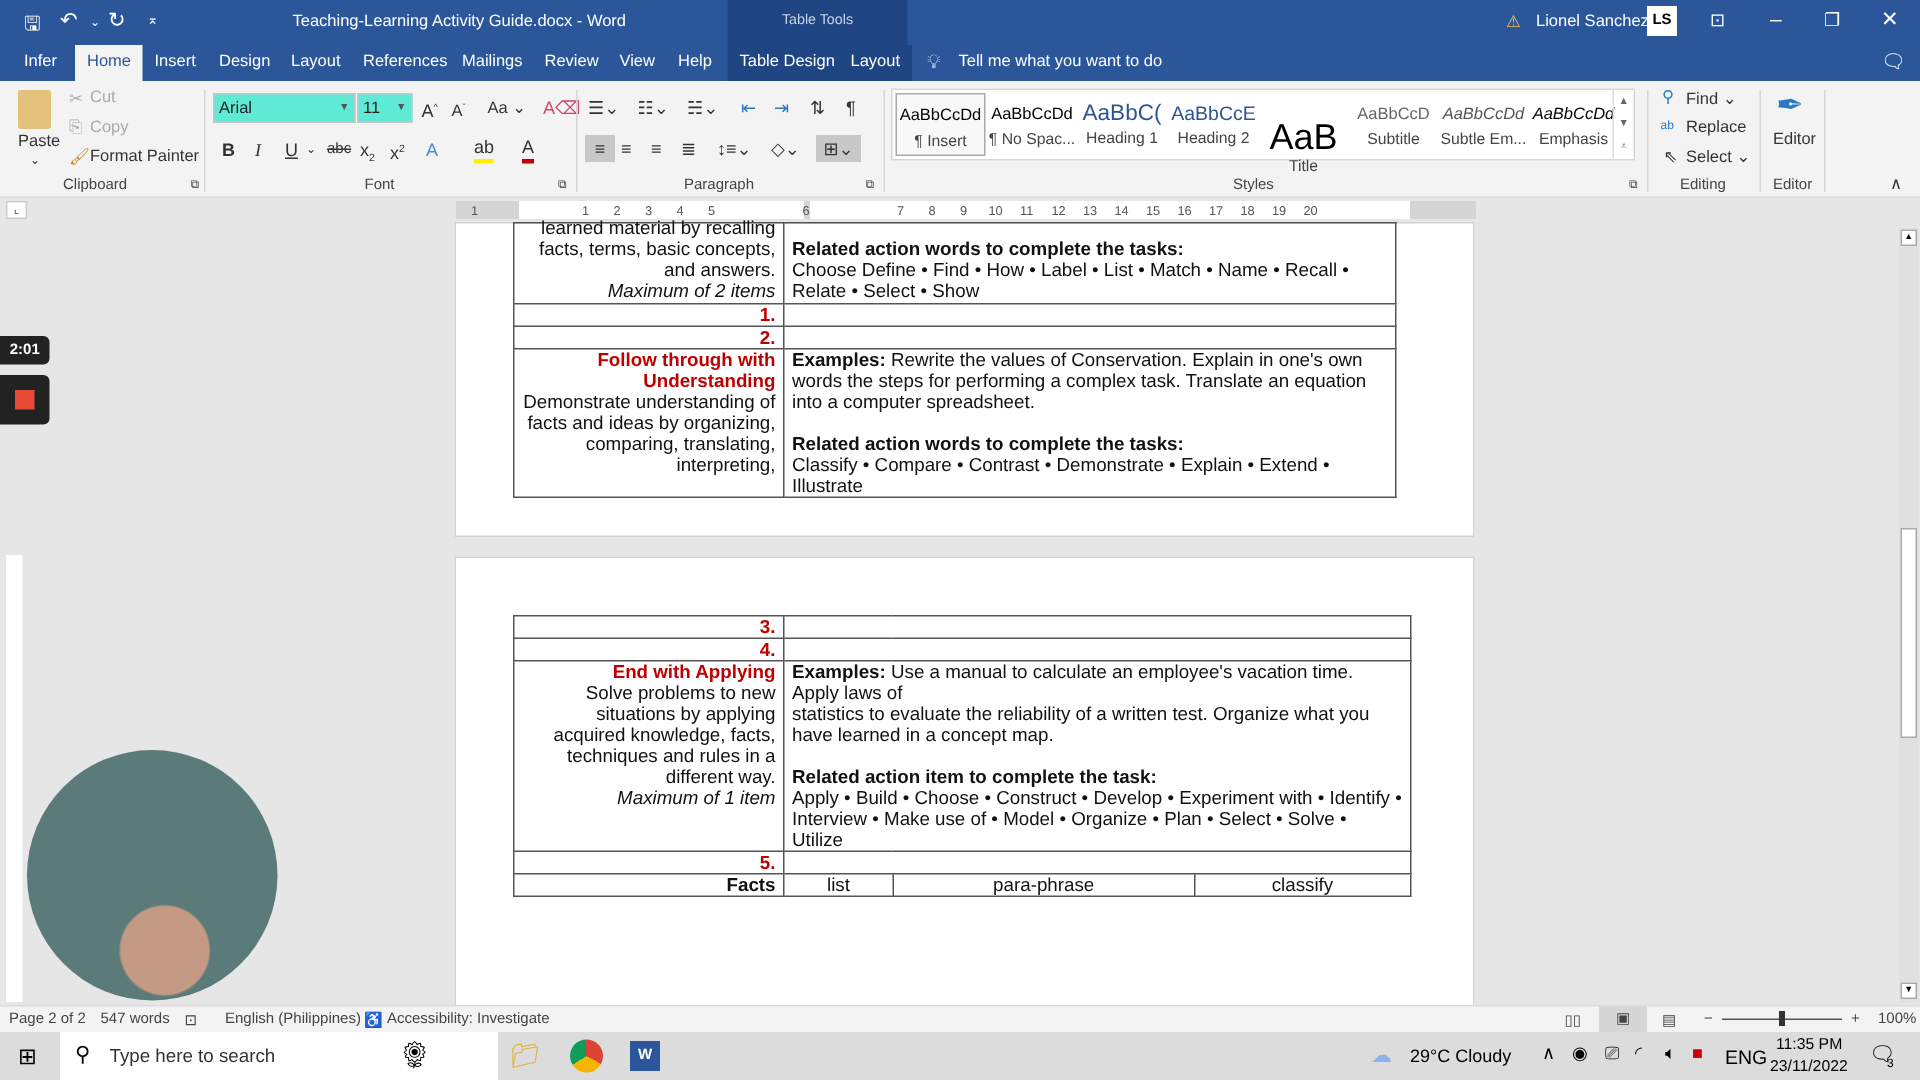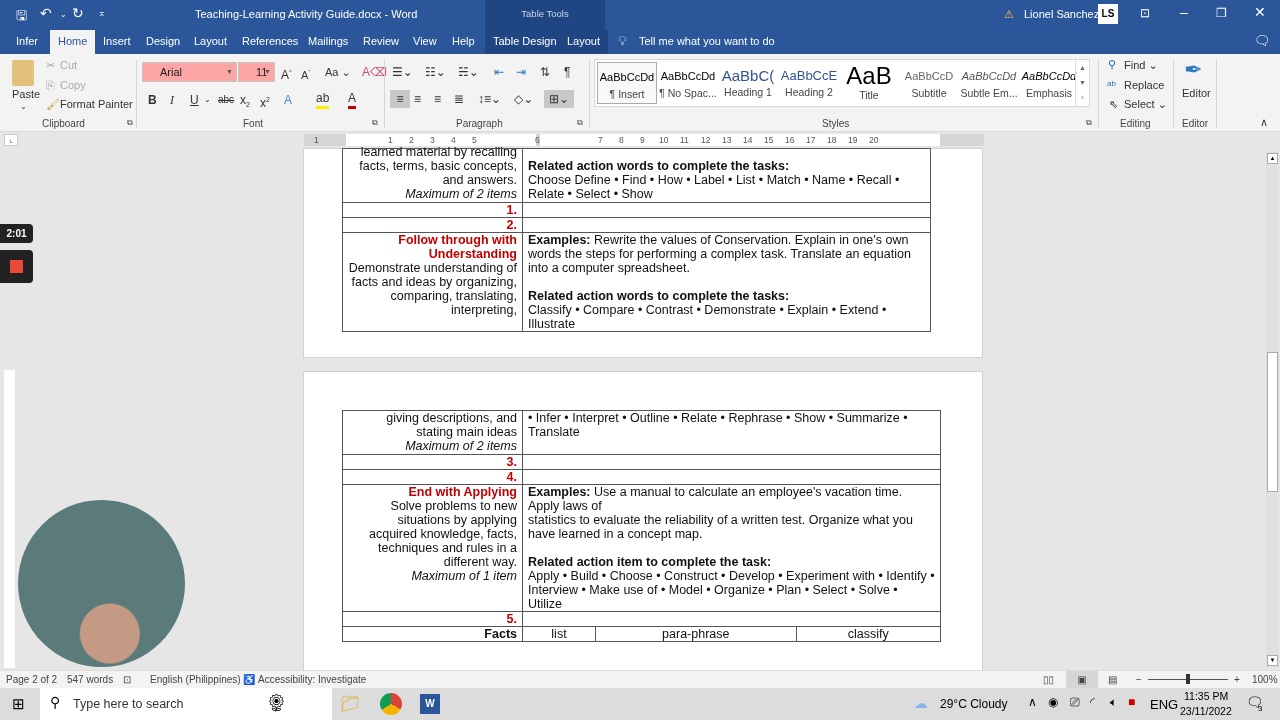--- a/index.html
+++ b/index.html
@@ -12,21 +12,21 @@
 .tab{position:absolute;top:0;height:24px;line-height:22px;font-size:11px;white-space:nowrap;padding:0 8px;cursor:pointer}
 .tab.active{background:#f3f3f3;color:#2b579a;}
 #tabletools{left:485px;top:0;width:120px;height:54px;background:#1f4683}
 
 #ribbon{left:0;top:54px;width:1280px;height:78px;background:#f3f3f3;border-bottom:1px solid #dadada}
 .grp-label{position:absolute;top:64px;font-size:10px;color:#444;white-space:nowrap}
 .sep{position:absolute;top:6px;width:1px;height:68px;background:#d6d6d6}
 .rtxt{position:absolute;font-size:11px;color:#333;white-space:nowrap}
 .rtxt.dis{color:#aaa}
 .ibtn{position:absolute;font-size:12px;color:#333;text-align:center;line-height:18px;height:18px}
-.combo{position:absolute;background:#fca5a5;border:1px solid #c6c6c6;height:20px;font-size:11px;line-height:18px;padding-left:17px;color:#222}
+.combo{position:absolute;background:#5eead4;border:1px solid #c6c6c6;height:20px;font-size:11px;line-height:18px;padding-left:3px;color:#222}
 .combo .dd{position:absolute;right:3px;top:0;font-size:7px;color:#555}
 #styles{left:594px;top:59px;width:496px;height:48px;background:#fff;border:1px solid #d6d6d6}
 .style{position:absolute;top:2px;width:60px;height:42px;text-align:center;cursor:pointer}
 .style .pv{font-size:11px;margin-top:8px;white-space:nowrap;overflow:hidden}
 .style .nm{font-size:10.5px;color:#444;margin-top:5px;white-space:nowrap}
 .style.sel{border:1px solid #aaa;background:#f8f8f8}
 
 #ruler{left:304px;top:134px;width:680px;height:12px;background:#d5d5d5;font-size:8.5px;color:#555}
 #ruler .white{position:absolute;top:0;height:12px;background:#fff}
 #ruler span{position:absolute;top:0;line-height:12px}
@@ -176,21 +176,21 @@
     </div>
   <div class="style" style="left:123px">
       <div class="pv" style="font-size:15px;color:#2f5496;margin-top:5px">AaBbC(</div>
       <div class="nm" style="margin-top:2px">Heading 1</div>
     </div>
   <div class="style" style="left:184px">
       <div class="pv" style="font-size:13px;color:#2f5496;margin-top:6px">AaBbCcE</div>
       <div class="nm" style="margin-top:3px">Heading 2</div>
     </div>
   <div class="style" style="left:244px">
-      <div class="pv" style="font-size:24px;margin-top:0">AaB</div>
+      <div class="pv" style="font-size:24px;margin-top:16px">AaB</div>
       <div class="nm" style="margin-top:-1px">Title</div>
     </div>
   <div class="style" style="left:304px">
       <div class="pv" style="color:#666">AaBbCcD</div>
       <div class="nm">Subtitle</div>
     </div>
   <div class="style" style="left:364px">
       <div class="pv" style="font-style:italic;color:#555">AaBbCcDd</div>
       <div class="nm">Subtle Em...</div>
     </div>
@@ -263,27 +263,20 @@
       <div class="b">Related action words to complete the tasks:</div>
       <div>Classify • Compare • Contrast • Demonstrate • Explain • Extend • Illustrate</div>
     </td>
   </tr>
 </tbody>
   </table>
 
 <div class="page" style="left:303px;top:371px;width:680px;height:300px"></div>
 <table class="doc" style="left:342px;top:410px;width:599px">
   <tbody>
-      <tr>
-    <td class="l" style="height:44px">
-      <div>giving descriptions, and stating main ideas</div>
-      <div class="i">Maximum of 2 items</div>
-    </td>
-    <td colspan="3">• Infer • Interpret • Outline • Relate • Rephrase • Show • Summarize • Translate</td>
-  </tr>
   <tr>
         <td class="l red">3.</td>
         <td colspan="3"></td>
       </tr>
   <tr>
         <td class="l red">4.</td>
         <td colspan="3"></td>
       </tr>
   <tr>
     <td class="l" style="height:112px">

